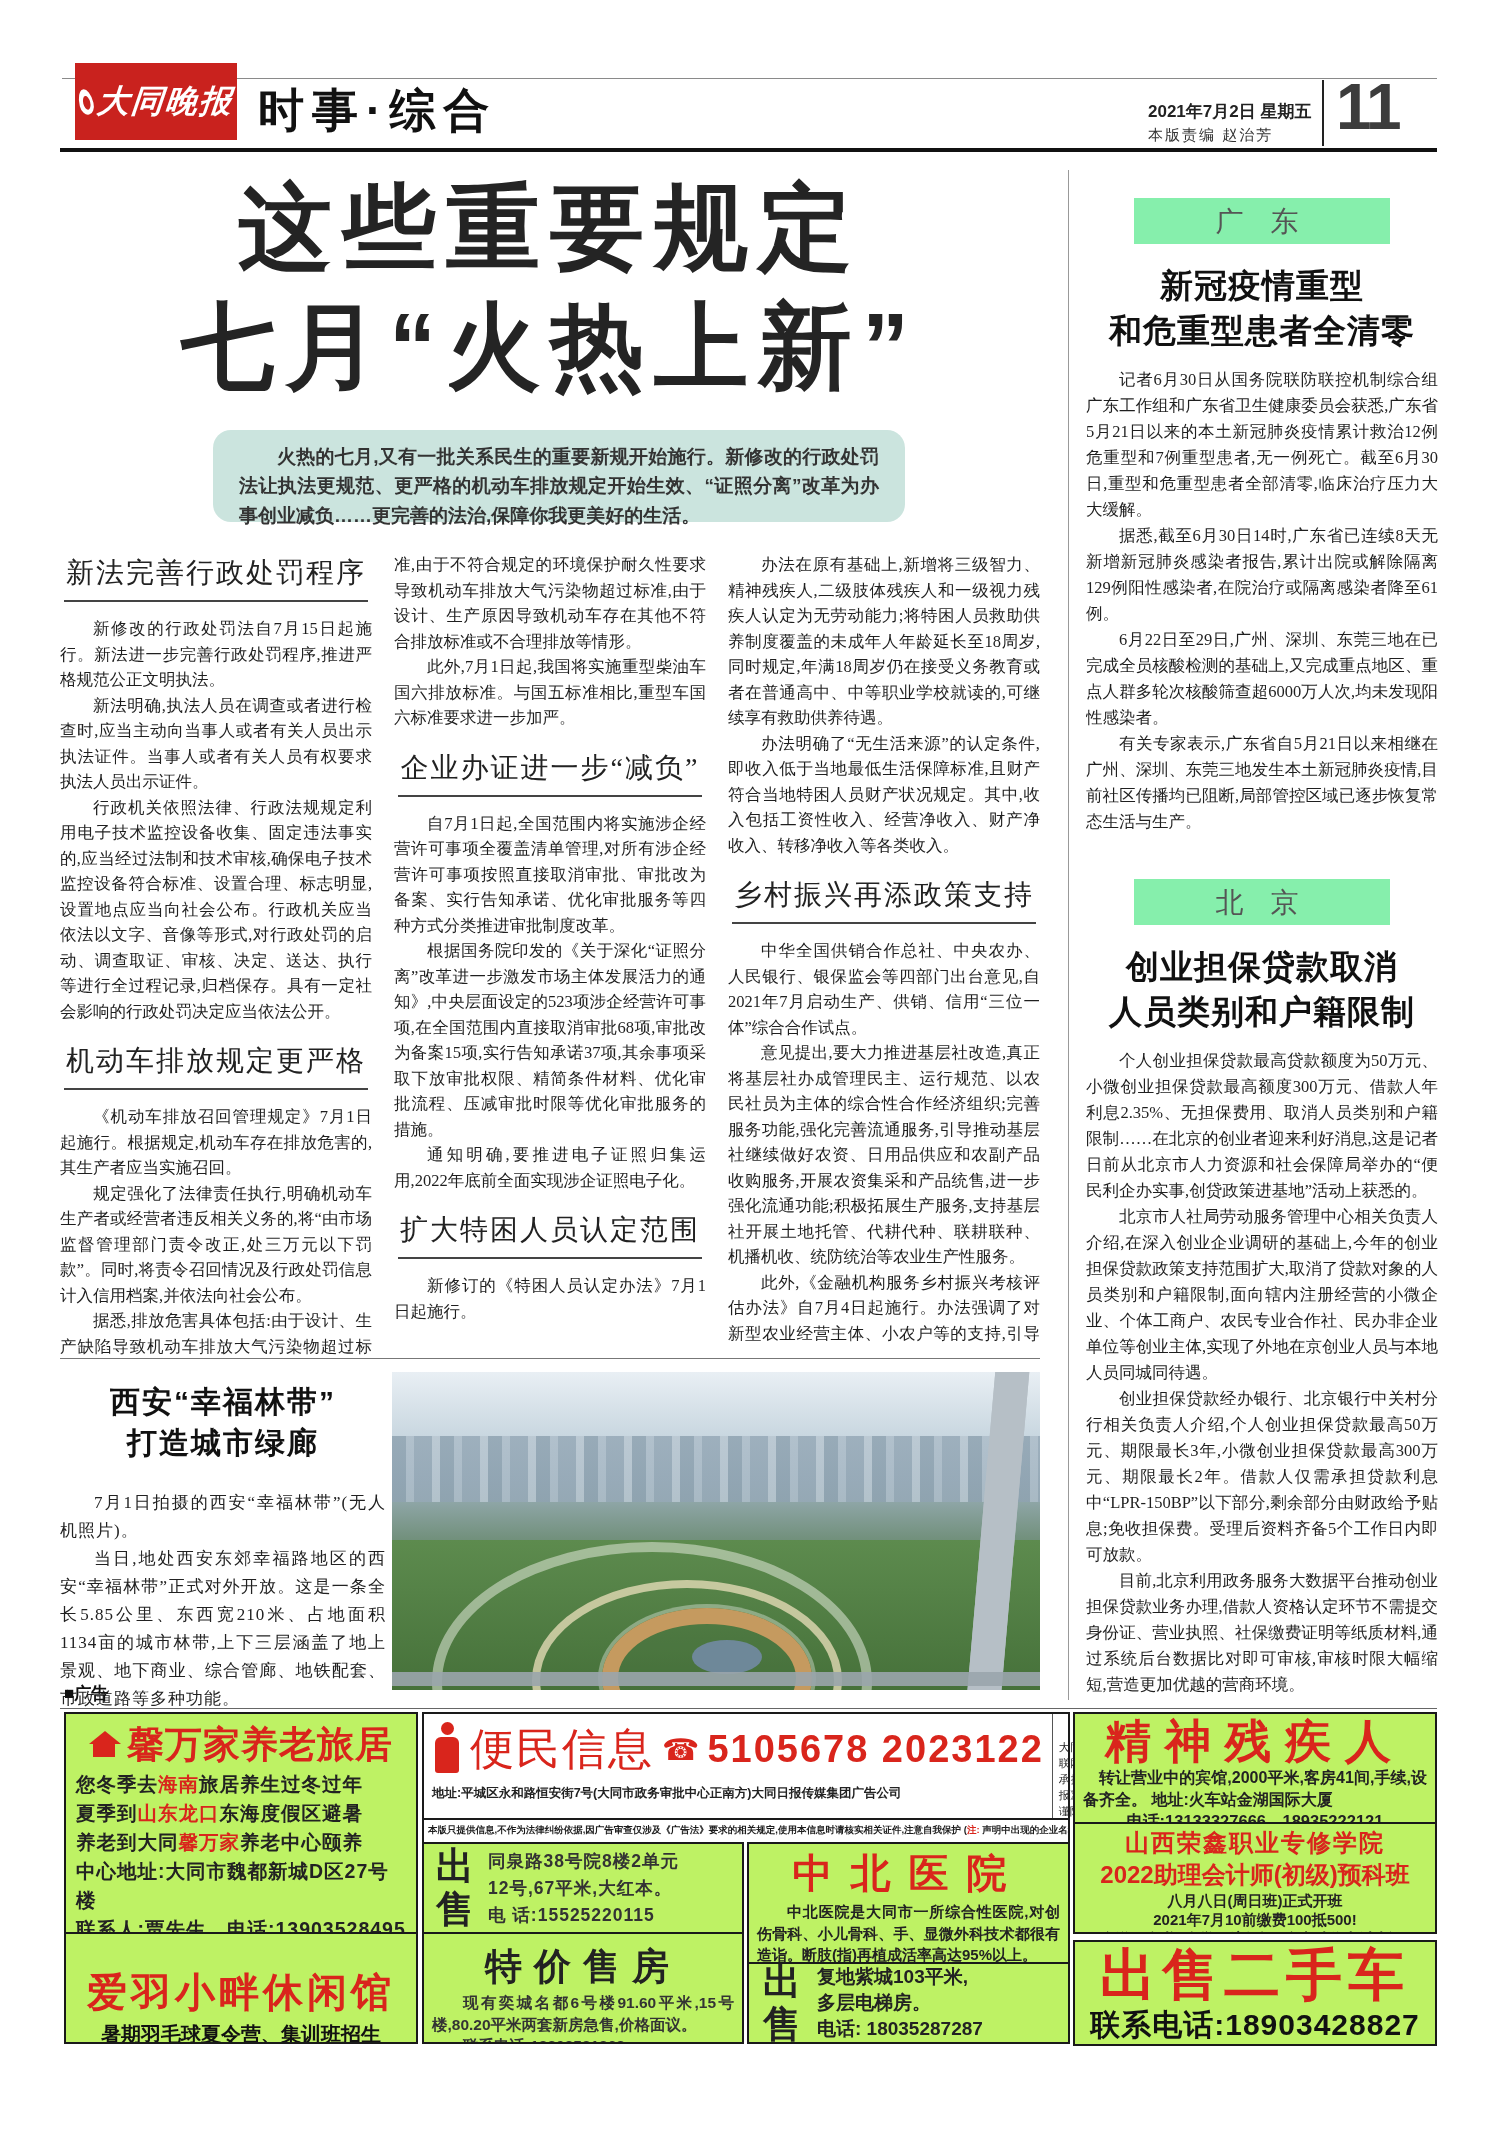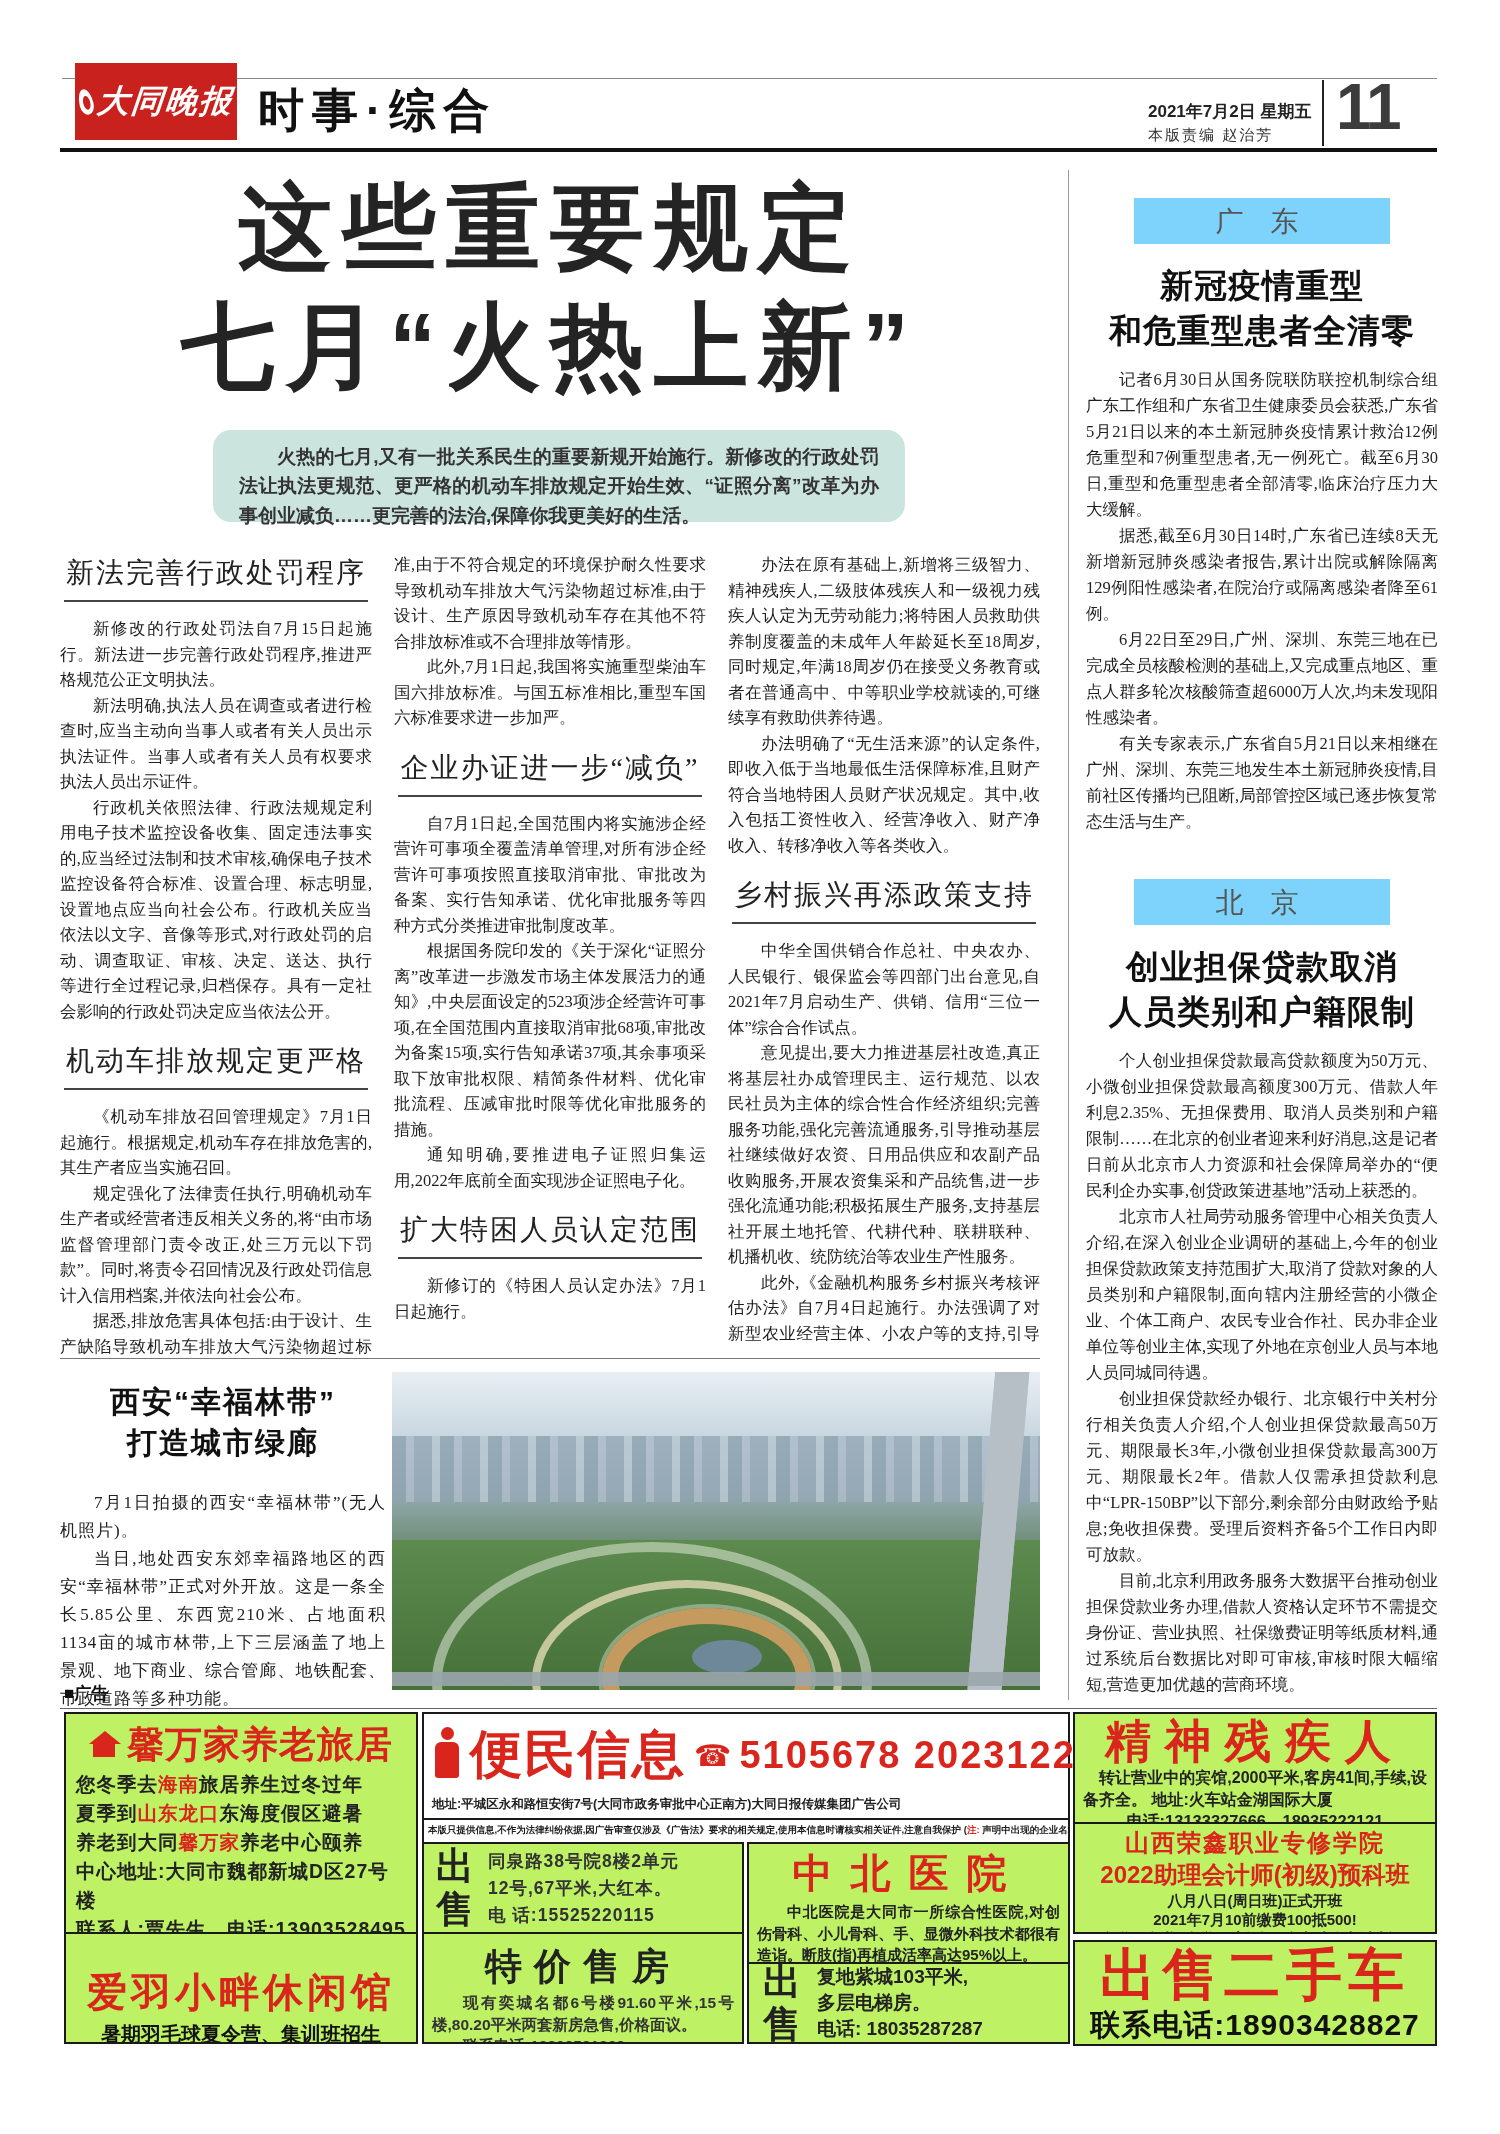--- a/index.html
+++ b/index.html
@@ -73,21 +73,21 @@
         border-radius:50%; }
   .ph-road { position:absolute; right:26px; top:0; width:34px; height:110%; background:#b6bfc6;
         transform:skewX(-5deg);
         background-image:linear-gradient(#b6bfc6,#b6bfc6),repeating-linear-gradient(180deg,#e9edef 0 18px,transparent 18px 34px);
         background-size:100% 100%,3px 100%; background-repeat:no-repeat; background-position:0 0,center 0; }
   .ph-road-h { position:absolute; left:0; top:300px; width:100%; height:14px; background:#9aa5ac; opacity:.9; }
 
   
   .sidebar-divider { position:absolute; left:1068px; top:170px; width:1px; height:1530px; background:#999; }
   .sidebar { position:absolute; left:1086px; top:198px; width:352px; height:1505px; overflow:hidden; }
-  .region-label { width:256px; margin:0 auto 20px; background:#7dd3fc; color:#555;
+  .region-label { width:256px; margin:0 auto 20px; background:#86efac; color:#555;
                   font-family:"Liberation Serif",serif; font-size:28px; text-align:center;
                   letter-spacing:10px; padding:5px 0 3px; }
   .region-label.second { margin-top:44px; }
   .sb-head { font-family:"Liberation Sans",sans-serif; font-weight:900; font-size:33px; line-height:1.35;
              text-align:center; color:#111; letter-spacing:1px; margin-bottom:14px; }
   .sidebar p { font-size:16.5px; line-height:26px; text-align:justify; text-indent:2em; color:#1f1f1f; }
 
   
   .ad-marker { position:absolute; left:64px; top:1682px; font-family:"Liberation Sans",sans-serif;
                font-weight:bold; font-size:17px; color:#111; }
@@ -109,21 +109,21 @@
   .ad-aiyu .t { font-size:40px; letter-spacing:4px;margin-top:27px; }
   .ad-aiyu .ln { font-size:20px; font-weight:bold; color:#111; line-height:29px; }
 
   .ad-banner { position:absolute; left:422px; top:1712px; width:648px; height:108px; border:2px solid #1a1a1a;
                display:flex; font-family:"Liberation Sans",sans-serif; }
   .banner-left { flex:1 1 auto; padding:6px 8px 2px; }
   .banner-row { display:flex; align-items:center; gap:8px; }
   .figure-icon { width:30px; height:56px; flex:0 0 auto; }
   .figure-icon .head { width:13px; height:13px; border-radius:50%; background:#d9251c; margin:0 auto; }
   .figure-icon .torso { width:24px; height:36px; background:#d9251c; border-radius:6px 6px 3px 3px; margin:2px auto 0; }
-  .bianmin-logo { font-size:52px; font-weight:700; color:#d9251c; letter-spacing:2px; white-space:nowrap; }
+  .bianmin-logo { font-size:44px; font-weight:400; color:#d9251c; letter-spacing:2px; white-space:nowrap; }
   .phone-icon { font-size:30px; color:#d9251c; }
   .bianmin-phones { font-size:38px; font-weight:900; color:#d9251c; letter-spacing:2px; white-space:nowrap; }
   .bianmin-addr { font-size:12.5px; font-weight:bold; color:#222; margin-top:6px; white-space:nowrap; }
   .banner-right { flex:0 0 168px; border-left:1px solid #555; padding:3px 6px; }
   .jinggao-title { font-size:16px; font-weight:bold; text-align:center; letter-spacing:8px; color:#111; }
   .jinggao-text { font-size:11px; line-height:1.45; color:#222; text-align:justify; margin-top:2px; }
   .ad-disclaimer { position:absolute; left:422px; top:1820px; width:648px; height:22px; border-left:2px solid #1a1a1a;
                    border-right:2px solid #1a1a1a; font-size:9.5px; font-weight:bold; color:#1c1c1c;
                    font-family:"Liberation Sans",sans-serif; white-space:nowrap; overflow:hidden; padding:4px 4px 0; }
 

